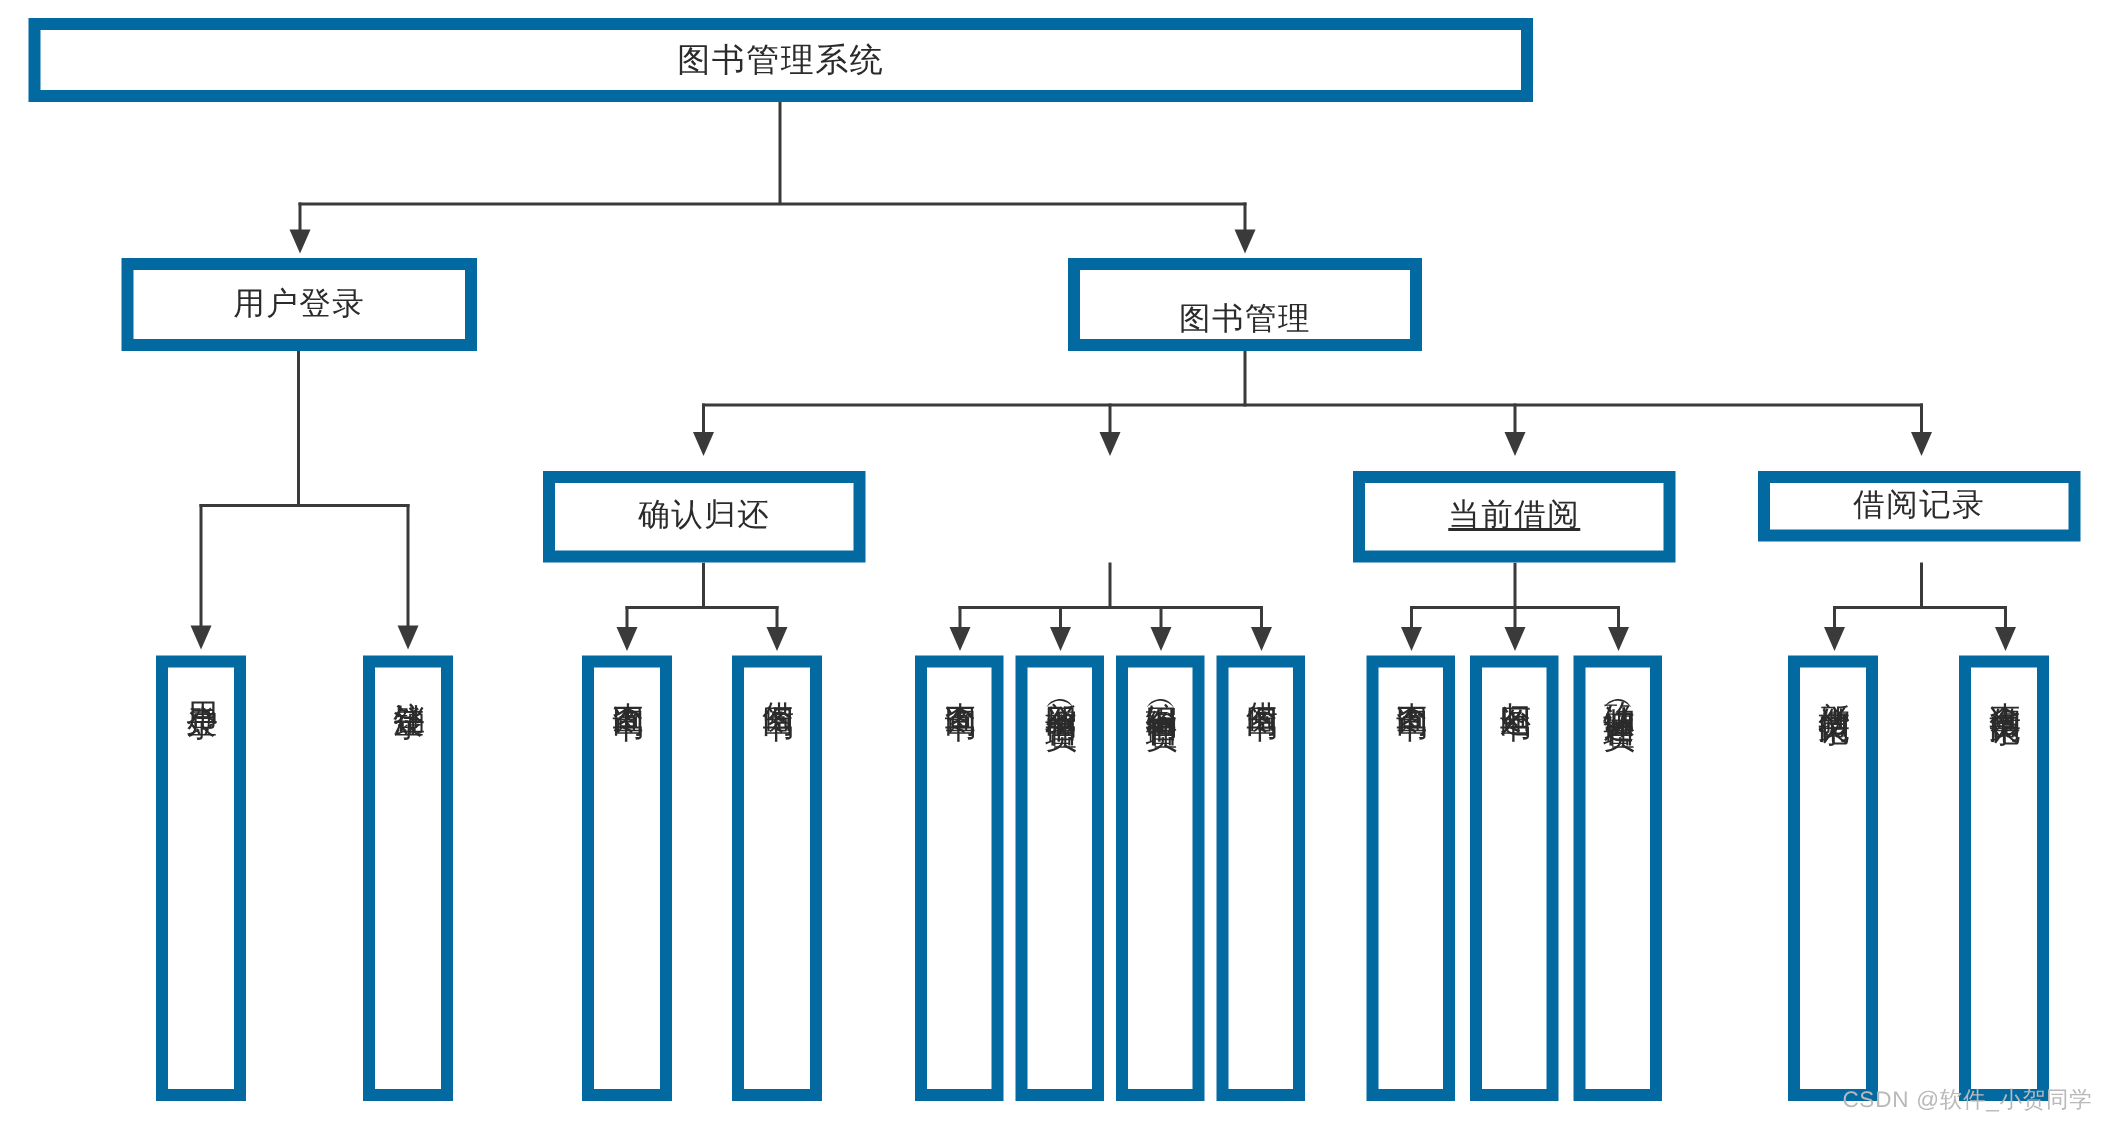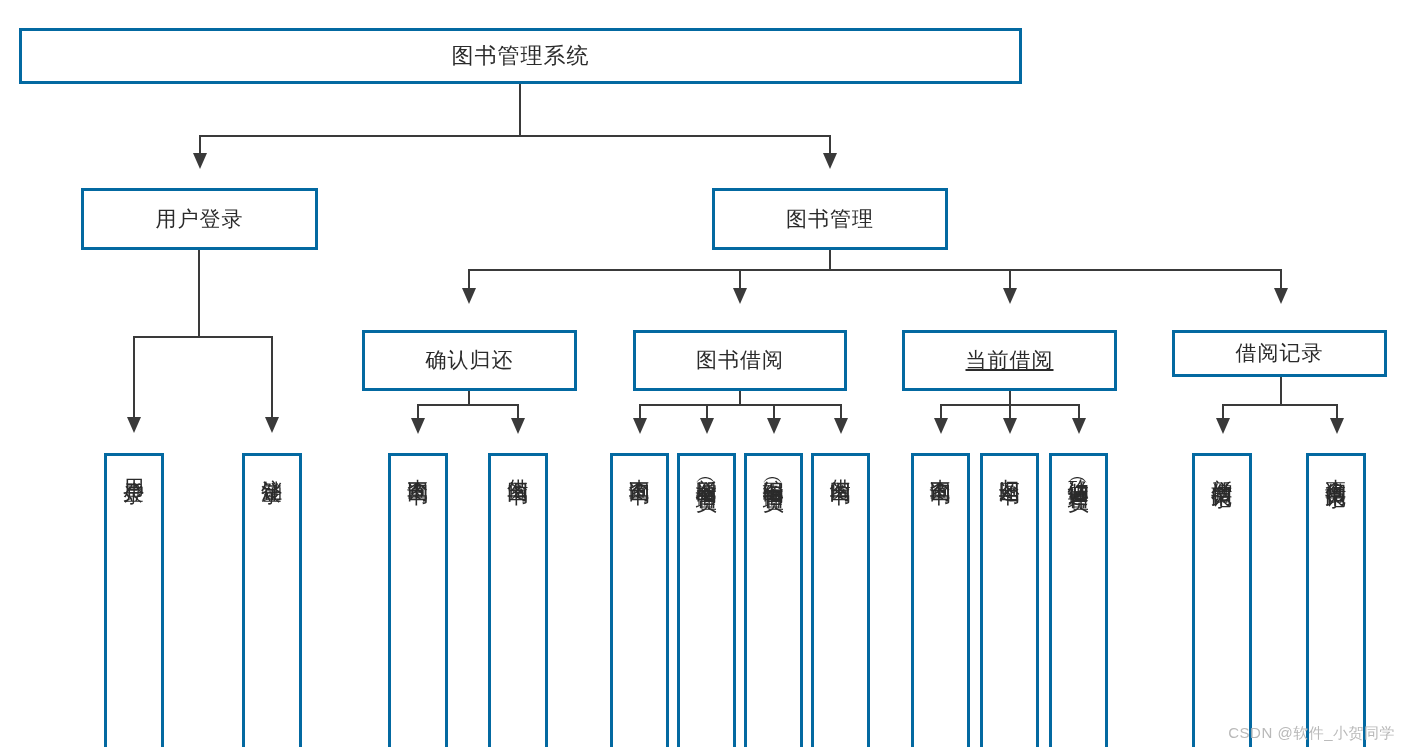--- a/index.html
+++ b/index.html
@@ -11,27 +11,26 @@
     overflow:hidden;
     position:relative;
   }
   #diagram{position:absolute;left:0;top:0;width:1405px;height:747px;}
 
   
   .node{
     position:absolute;
     box-sizing:border-box;
     background:#ffffff;
-    border:3px solid #0369a1;
+    border:8px solid #0369a1;
     display:flex;
     align-items:center;
     justify-content:center;
     color:#2b2b2b;
     z-index:3;
-    margin-top:16px;
   }
   .node .label{
     font-size:21px;
     line-height:1.25;
     letter-spacing:1px;
     white-space:nowrap;
   }
   .node.root .label{font-size:22px;}
   .node.leaf{
     align-items:flex-start;
@@ -91,21 +90,21 @@
   <div class="hline" style="left:199px;top:135px;width:632px;height:2px;"></div>
   <div class="vline" style="left:199px;top:135px;width:2px;height:22px;"></div>
   <div class="arrow" style="left:193px;top:153px;"></div>
   <div class="vline" style="left:829px;top:135px;width:2px;height:22px;"></div>
   <div class="arrow" style="left:823px;top:153px;"></div>
 
   <div class="node" style="left:81px;top:172px;width:237px;height:62px;">
     <span class="label">用户登录</span>
   </div>
 
-  <div class="node" style="left:712px;top:172px;width:236px;height:62px;">
+  <div class="node" style="left:712px;top:172px;width:236px;height:62px;align-items:flex-end;">
     <span class="label">图书管理</span>
   </div>
 
   <div class="vline" style="left:198px;top:234px;width:2px;height:103px;"></div>
   <div class="hline" style="left:133px;top:336px;width:140px;height:2px;"></div>
   <div class="vline" style="left:133px;top:336px;width:2px;height:83px;"></div>
   <div class="arrow" style="left:127px;top:417px;"></div>
   <div class="vline" style="left:271px;top:336px;width:2px;height:83px;"></div>
   <div class="arrow" style="left:265px;top:417px;"></div>
 
@@ -121,23 +120,20 @@
   <div class="vline" style="left:1009px;top:269px;width:2px;height:22px;"></div>
   <div class="arrow" style="left:1003px;top:288px;"></div>
 
   <div class="vline" style="left:1280px;top:269px;width:2px;height:22px;"></div>
   <div class="arrow" style="left:1274px;top:288px;"></div>
 
   <div class="node" style="left:362px;top:314px;width:215px;height:61px;">
     <span class="label">确认归还</span>
   </div>
 
-  <div class="node" style="left:633px;top:314px;width:214px;height:61px;">
-    <span class="label">图书借阅</span>
-  </div>
 
   <div class="node" style="left:902px;top:314px;width:215px;height:61px;text-decoration:underline;">
     <span class="label">当前借阅</span>
   </div>
 
   <div class="node" style="left:1172px;top:314px;width:215px;height:47px;">
     <span class="label">借阅记录</span>
   </div>
 
   <div class="vline" style="left:468px;top:375px;width:2px;height:30px;"></div>

